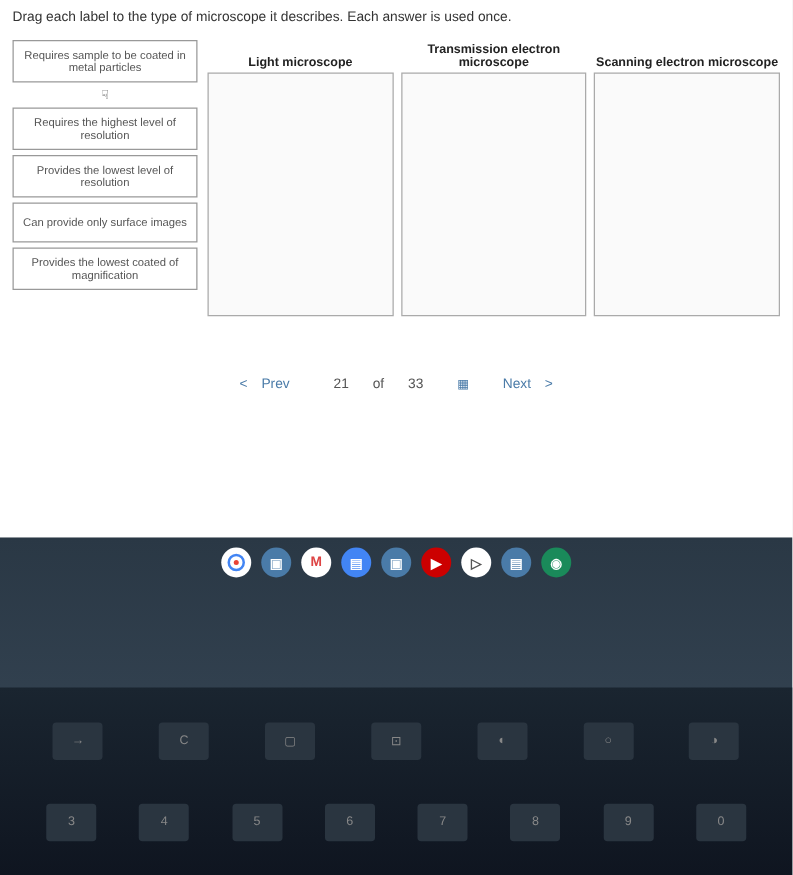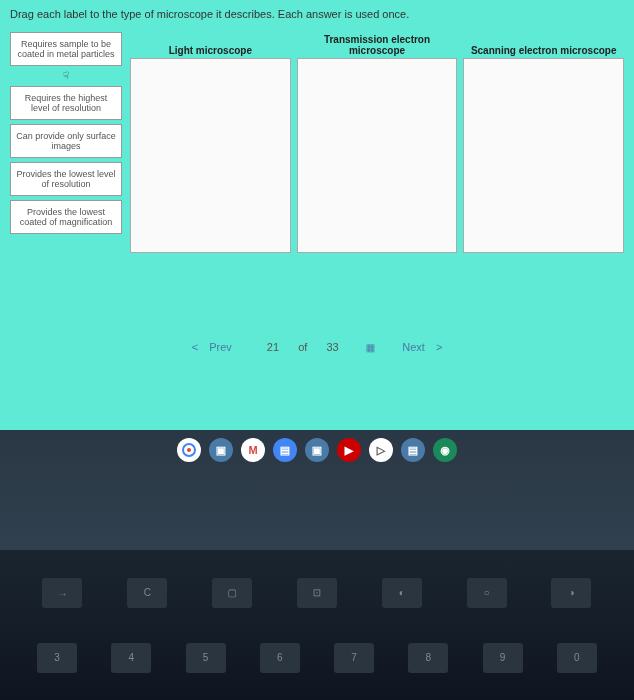--- a/index.html
+++ b/index.html
@@ -4,38 +4,38 @@
   <style>
     * { margin: 0; padding: 0; box-sizing: border-box; }
     body {
       font-family: Arial, sans-serif;
       background: #e8e8e8;
       width: 634px;
       height: 700px;
       overflow: hidden;
     }
     .app-content {
-      background: #5eead4;
+      background: #ffffff;
       padding: 8px 10px;
       height: 430px;
     }
     .instructions {
       font-size: 11px;
       color: #333;
       margin-bottom: 12px;
     }
     .main-layout {
       display: flex;
       gap: 8px;
     }
     .labels-column {
       display: flex;
       flex-direction: column;
       gap: 4px;
-      width: 112px;
+      width: 148px;
     }
     .drag-label {
       border: 1px solid #999;
       background: #fff;
       padding: 6px 4px;
       font-size: 9px;
       text-align: center;
       color: #555;
       cursor: move;
       min-height: 32px;
@@ -70,21 +70,21 @@
       align-items: flex-end;
       justify-content: center;
     }
     .dropzone-box {
       border: 1px solid #aaa;
       background: #fafafa;
       height: 195px;
     }
     .pager {
       text-align: center;
-      margin-top: 88px;
+      margin-top: 48px;
       font-size: 11px;
       color: #555;
     }
     .pager span { margin: 0 8px; }
     .pager .link { color: #4a7ba8; cursor: pointer; }
     .pager .grid-icon { color: #4a7ba8; font-size: 10px; }
     .desktop-area {
       background: linear-gradient(180deg, #2a3845 0%, #3a4a5a 100%);
       height: 270px;
       position: relative;
@@ -145,22 +145,22 @@
 <body>
 
 <div class="app-content">
   <div class="instructions">Drag each label to the type of microscope it describes. Each answer is used once.</div>
 
   <div class="main-layout">
     <div class="labels-column">
       <div class="drag-label">Requires sample to be coated in metal particles</div>
       <div class="cursor-icon">☟</div>
       <div class="drag-label">Requires the highest level of resolution</div>
+      <div class="drag-label">Provides the lowest level of resolution</div>
       <div class="drag-label">Can provide only surface images</div>
-      <div class="drag-label">Provides the lowest level of resolution</div>
       <div class="drag-label">Provides the lowest coated of magnification</div>
     </div>
 
     <div class="dropzones">
       <div class="dropzone-col">
         <div class="dropzone-header">Light microscope</div>
         <div class="dropzone-box"></div>
       </div>
       <div class="dropzone-col">
         <div class="dropzone-header">Transmission electron microscope</div>

